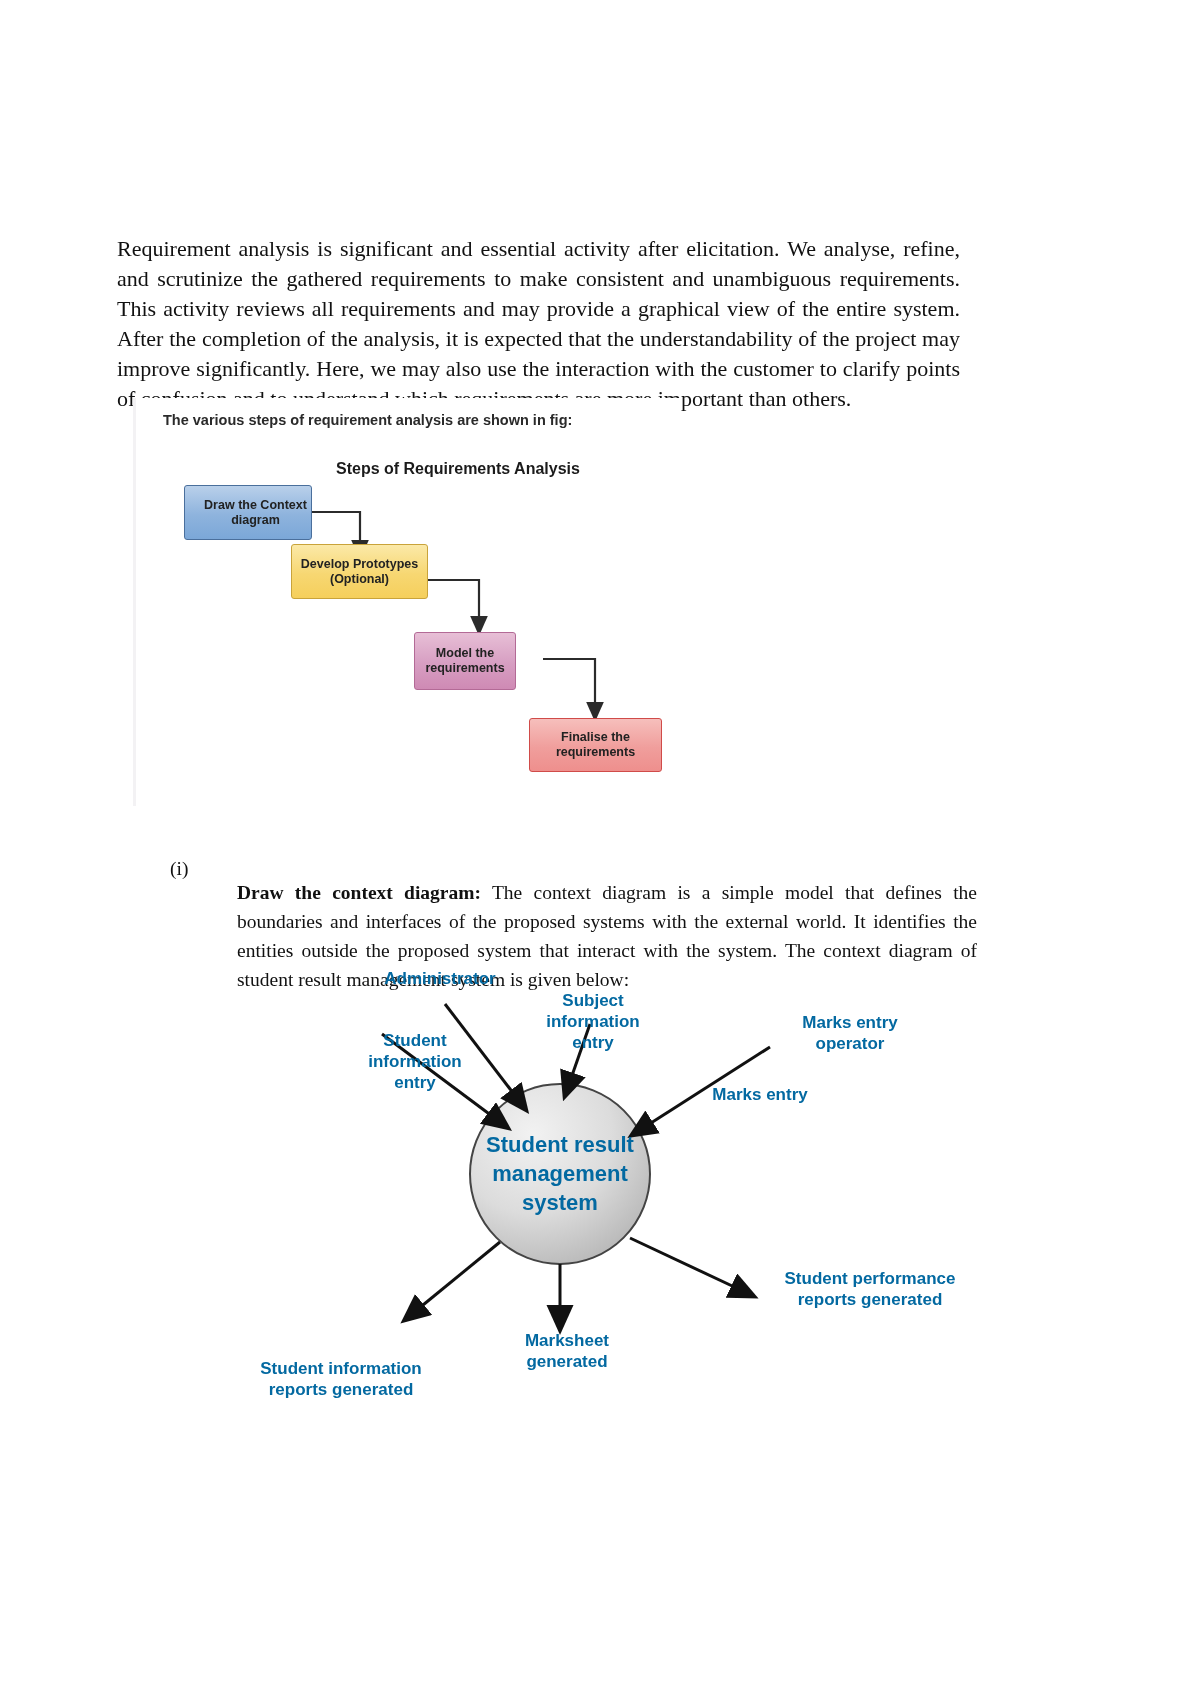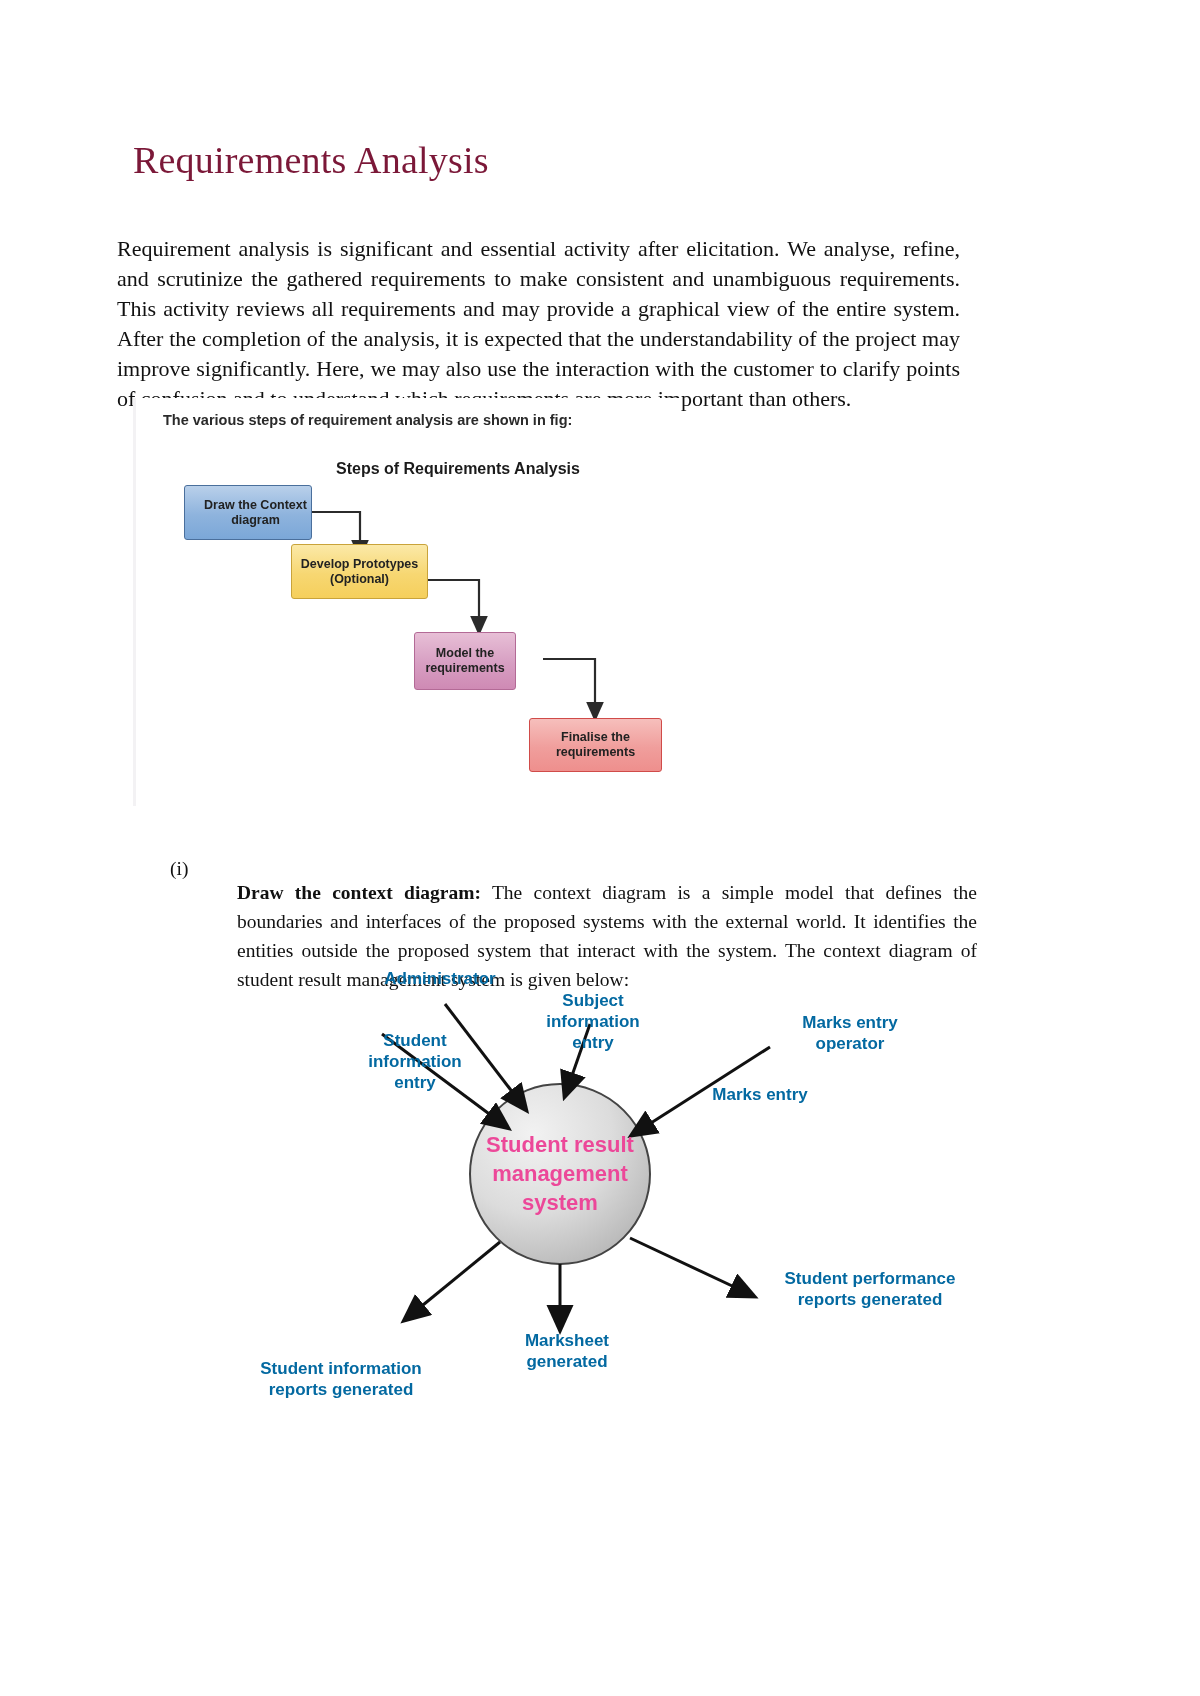--- a/index.html
+++ b/index.html
@@ -104,30 +104,29 @@
   .cd-label{
     position:absolute;
     font-family:Liberation Sans, sans-serif;
     font-size:17px;font-weight:bold;line-height:21px;
     color:#0369a1;text-align:center;white-space:pre-line;
   }
   .cd-center-text{
     position:absolute;
     font-family:"Liberation Sans", sans-serif;
     font-size:22px;font-weight:bold;line-height:29px;
-    color:#ec4899;text-align:center;white-space:pre-line;
+    color:#0369a1;text-align:center;white-space:pre-line;
     width:200px;
   }
 </style>
 </head>
 <body>
 
 <div class="page">
 
-  <h1 class="doc-title">Requirements Analysis</h1>
 
   <p class="intro">Requirement analysis is significant and essential activity after elicitation. We analyse, refine, and scrutinize the gathered requirements to make consistent and unambiguous requirements. This activity reviews all requirements and may provide a graphical view of the entire system. After the completion of the analysis, it is expected that the understandability of the project may improve significantly. Here, we may also use the interaction with the customer to clarify points of confusion and to understand which requirements are more important than others.</p>
 
   <div class="fig1">
     <div class="fig1-caption">The various steps of requirement analysis are shown in fig:</div>
     <div class="fig1-title">Steps of Requirements Analysis</div>
 
     <svg viewBox="0 0 545 408">
       <defs>
         <marker id="ar1" markerWidth="9" markerHeight="9" refX="4.5" refY="4" orient="auto">

